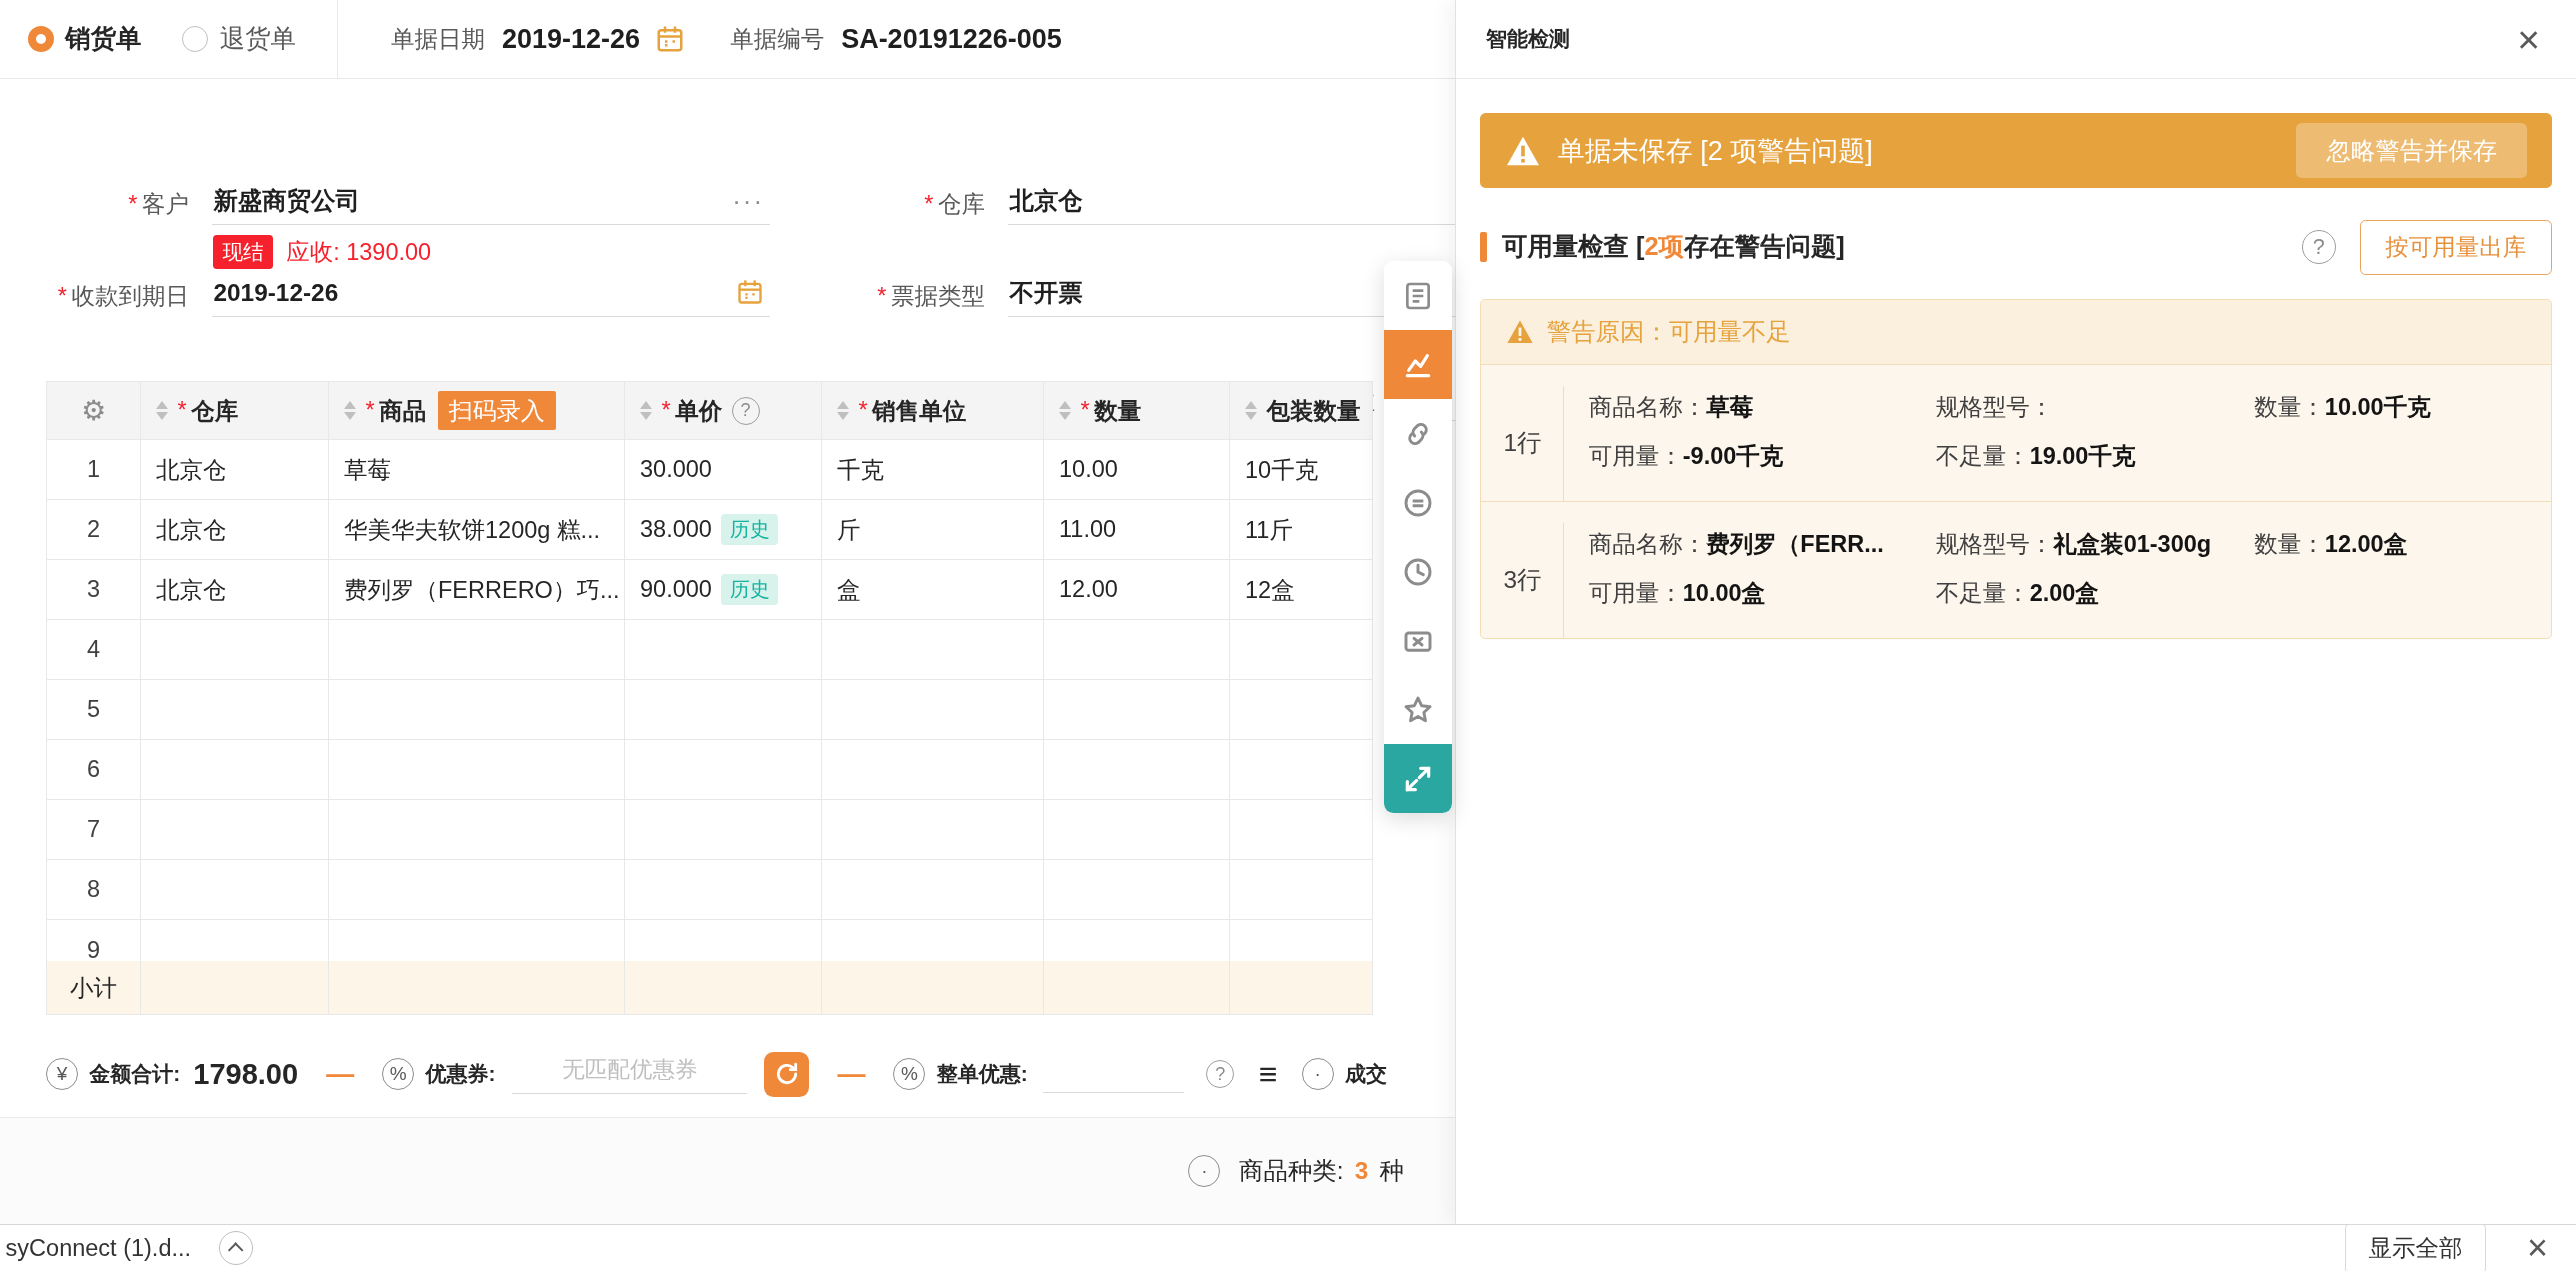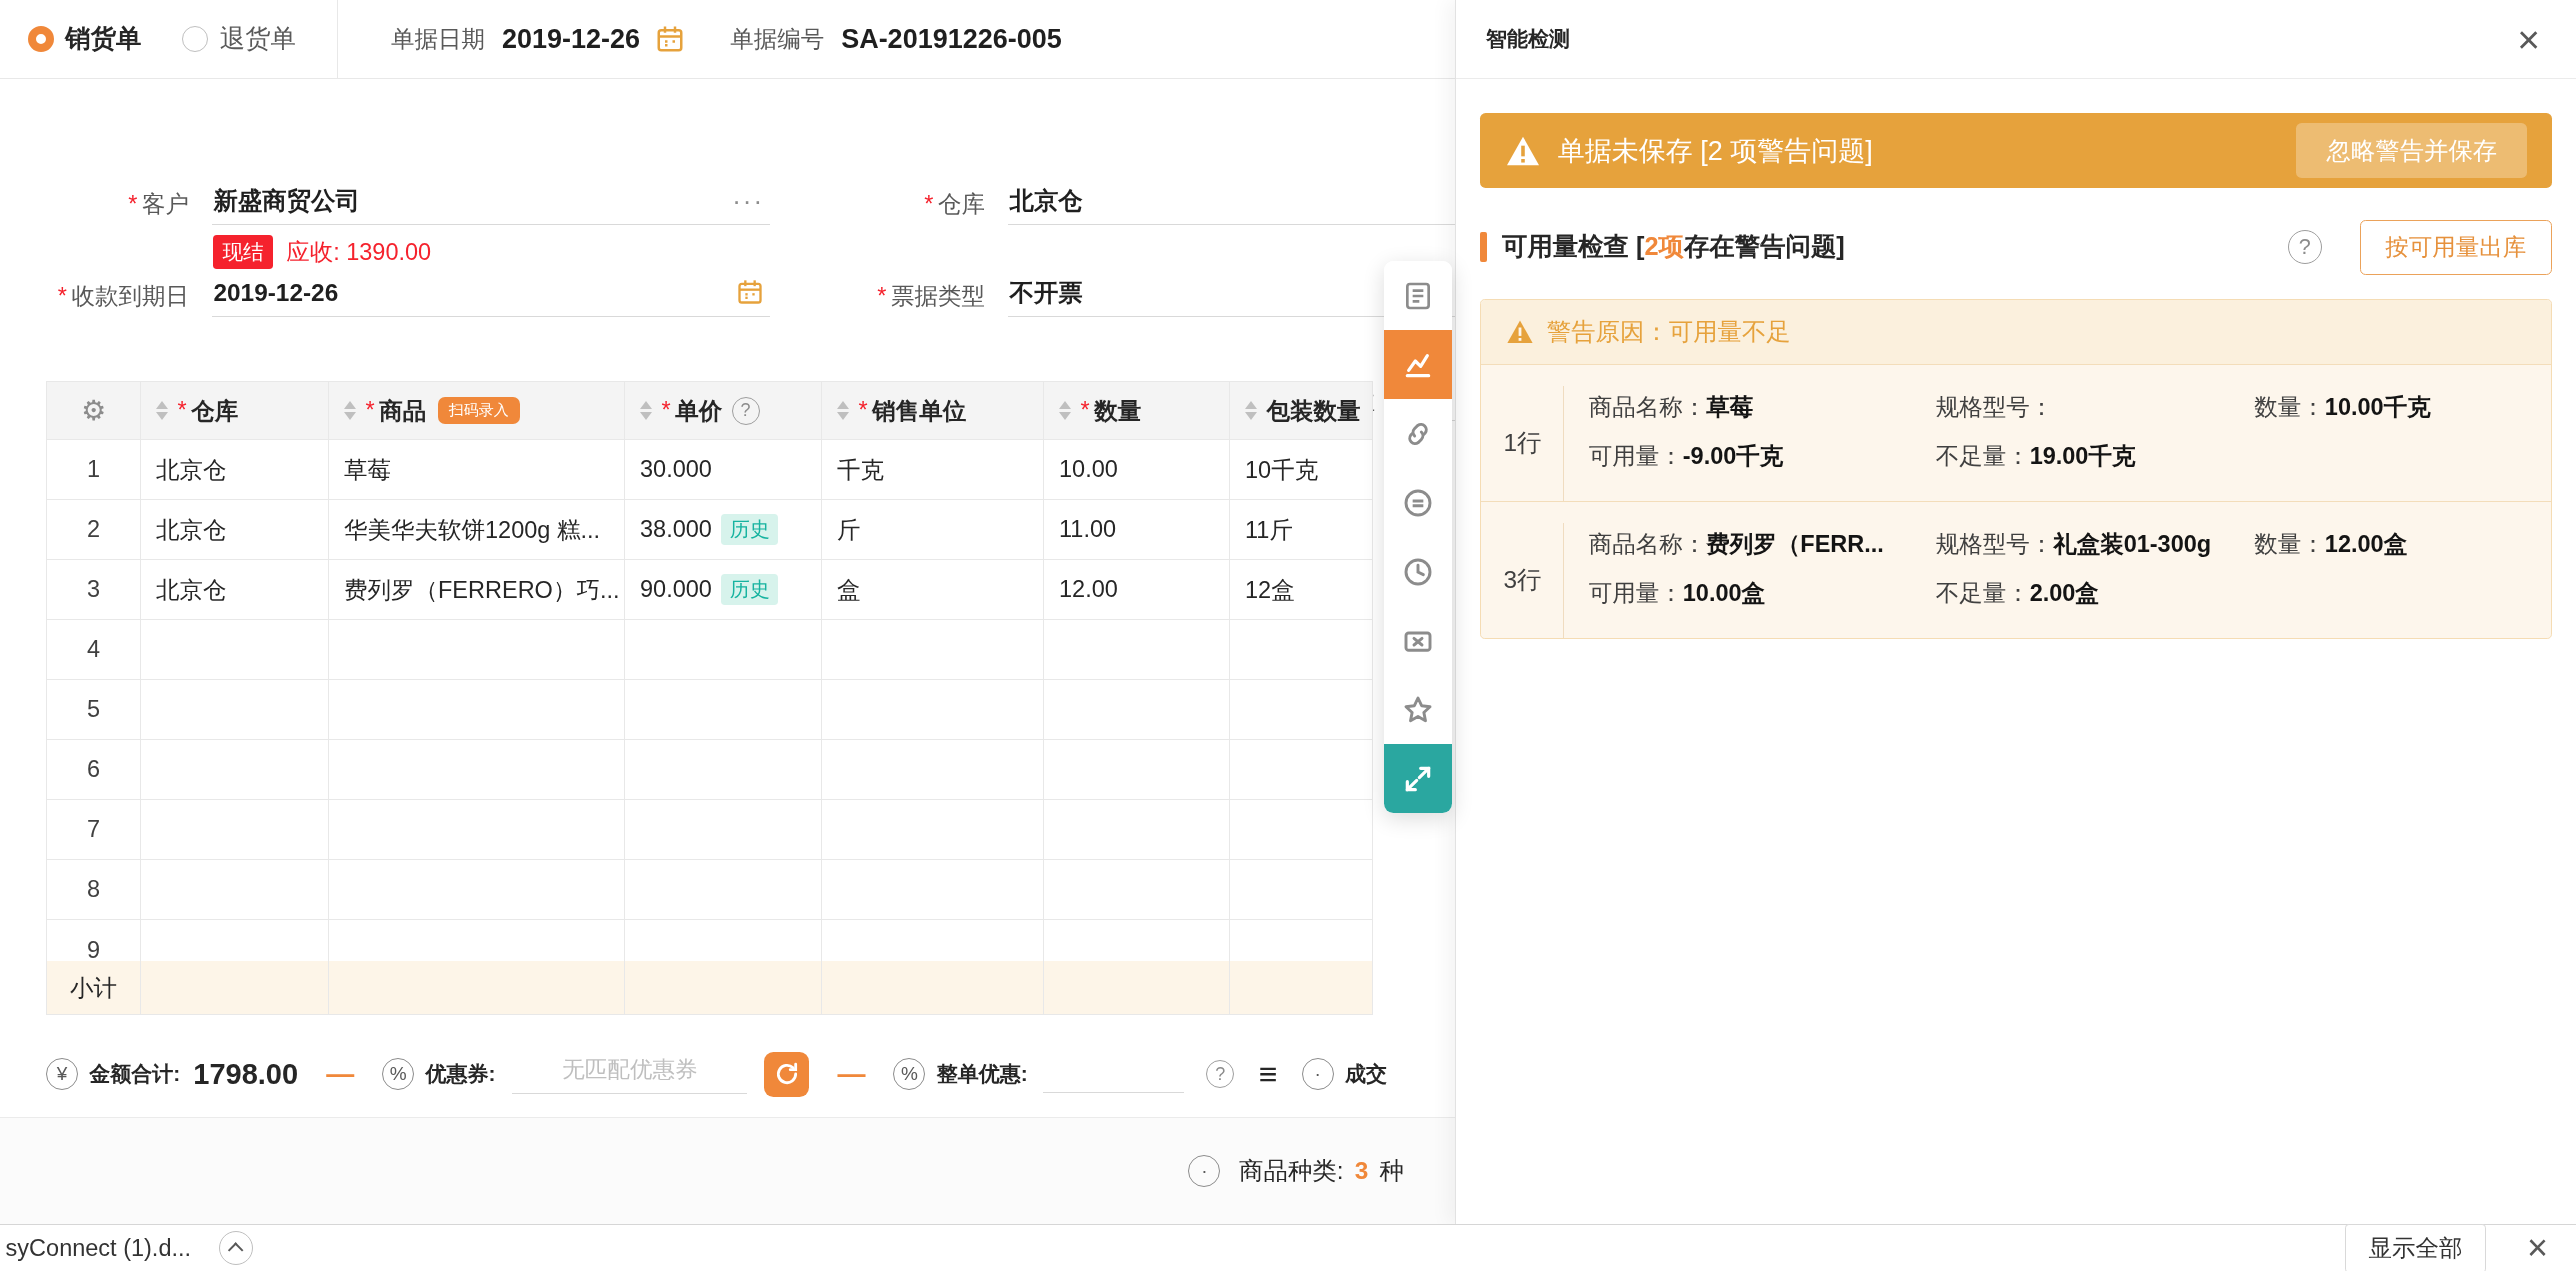--- a/index.html
+++ b/index.html
@@ -46,21 +46,21 @@
   .td { border-right:0.9px solid #e8e8e8; display:flex; align-items:center; padding:0 15px; overflow:hidden; white-space:nowrap; }
   .td:last-child { border-right:none; }
   .c0 { width:94px; justify-content:center; padding:0; }
   .c1 { width:188px; } .c2 { width:296px; } .c3 { width:197px; } .c4 { width:222px; } .c5 { width:186px; } .c6 { flex:1; }
   .gear { color:#8c8c8c; font-size:28px; cursor:pointer; }
   .sort { display:inline-flex; flex-direction:column; gap:3.8px; margin-right:9.4px; }
   .sort i { width:0; height:0; border-left:6.6px solid transparent; border-right:6.6px solid transparent; display:block; }
   .sort .up { border-bottom:8.5px solid #bfbfbf; }
   .sort .dn { border-top:8.5px solid #bfbfbf; }
   .th-label { color:#262626; font-weight:700; }
-  .scan-badge { background:#f0883a; color:#fff; font-size:15px; padding:3.8px 11.3px; border-radius:7px; margin-left:11.3px; cursor:pointer; }
+  .scan-badge { background:#f0883a; color:#fff; font-size:24px; padding:3.8px 11.3px; border-radius:2px; margin-left:11.3px; cursor:pointer; }
   .qc { width:28px; height:28px; border:1.9px solid #9e9e9e; border-radius:50%; color:#8c8c8c; display:inline-flex; align-items:center; justify-content:center; font-size:18px; margin-left:9.4px; flex:none; }
   .hist-badge { background:#d7f3ec; color:#17b3a0; font-size:20px; padding:1.9px 8.5px; border-radius:3.8px; margin-left:9.4px; }
   .tbody-clip { height:521px; overflow:hidden; }
   .sub-row { background:#f9a8d4; height:53px; }
   .sub-row .td { background:#fdf5e8; }
   .rownum { color:#404040; }
 
   
   .totals { position:absolute; left:46px; top:1042px; width:1409px; height:64px; display:flex; align-items:center; overflow:hidden; }
   .circ-icon { width:32px; height:32px; border:1.9px solid #8c8c8c; border-radius:50%; color:#595959; display:inline-flex; align-items:center; justify-content:center; font-size:19px; margin-right:11.3px; flex:none; }
@@ -90,21 +90,21 @@
   .panel-body { padding:34px 24.4px 0 24.4px; }
   .banner { height:75px; background:#e6a23c; border-radius:5.6px; display:flex; align-items:center; padding:0 24.4px; color:#fff; }
   .banner-text { font-size:27px; margin-left:17px; flex:1; white-space:nowrap; overflow:hidden; }
   .banner-btn { background:rgba(255,255,255,.28); color:#fff; font-size:24.4px; padding:11.3px 30px; border-radius:5.6px; border:none; cursor:pointer; white-space:nowrap; }
   .sec-head { display:flex; align-items:center; margin-top:32px; }
   .sec-bar { width:6.6px; height:30px; background:#f0883a; border-radius:1.9px; margin-right:15px; }
   .sec-title { font-size:25.4px; font-weight:700; white-space:nowrap; }
   .sec-title .hl { color:#f0883a; }
   .sec-q { margin-left:auto; }
   .sec-q .qcirc { width:34px; height:34px; border:1.9px solid #9e9e9e; border-radius:50%; color:#8c8c8c; display:flex; align-items:center; justify-content:center; font-size:21.6px; cursor:pointer; }
-  .sec-btn { margin-left:38px; background:#fff; border:0.9px solid #eba25a; color:#e6913c; font-size:23.5px; padding:10.3px 24.4px; border-radius:5.6px; cursor:pointer; white-space:nowrap; }
+  .sec-btn { margin-left:24px; background:#fff; border:0.9px solid #eba25a; color:#e6913c; font-size:23.5px; padding:10.3px 24.4px; border-radius:5.6px; cursor:pointer; white-space:nowrap; }
   .warnbox { margin-top:24.4px; background:#fdf6ec; border:0.9px solid #f5dcb4; border-radius:4.7px; }
   .warn-reason { display:flex; align-items:center; gap:13px; padding:16px 24.4px; background:#fbf0dd; border-bottom:0.9px solid #f3ddba; border-radius:4.7px 4.7px 0 0; color:#e6a23c; font-size:24.4px; }
   .witem { display:flex; border-bottom:0.9px solid #f3ddba; }
   .witem:last-child { border-bottom:none; }
   .wrow-label { width:83px; display:flex; align-items:center; justify-content:center; font-size:24.4px; color:#404040; border-right:0.9px solid #f0dcc0; flex:none;margin-top:21px; }
   .wcontent { flex:1; padding:19px 24.4px; }
   .wline { display:flex; line-height:47px; }
   .wcol1 { width:37%; white-space:nowrap; overflow:hidden; }
   .wcol2 { width:34%; white-space:nowrap; overflow:hidden; }
   .wcol3 { width:29%; white-space:nowrap; overflow:hidden; }

